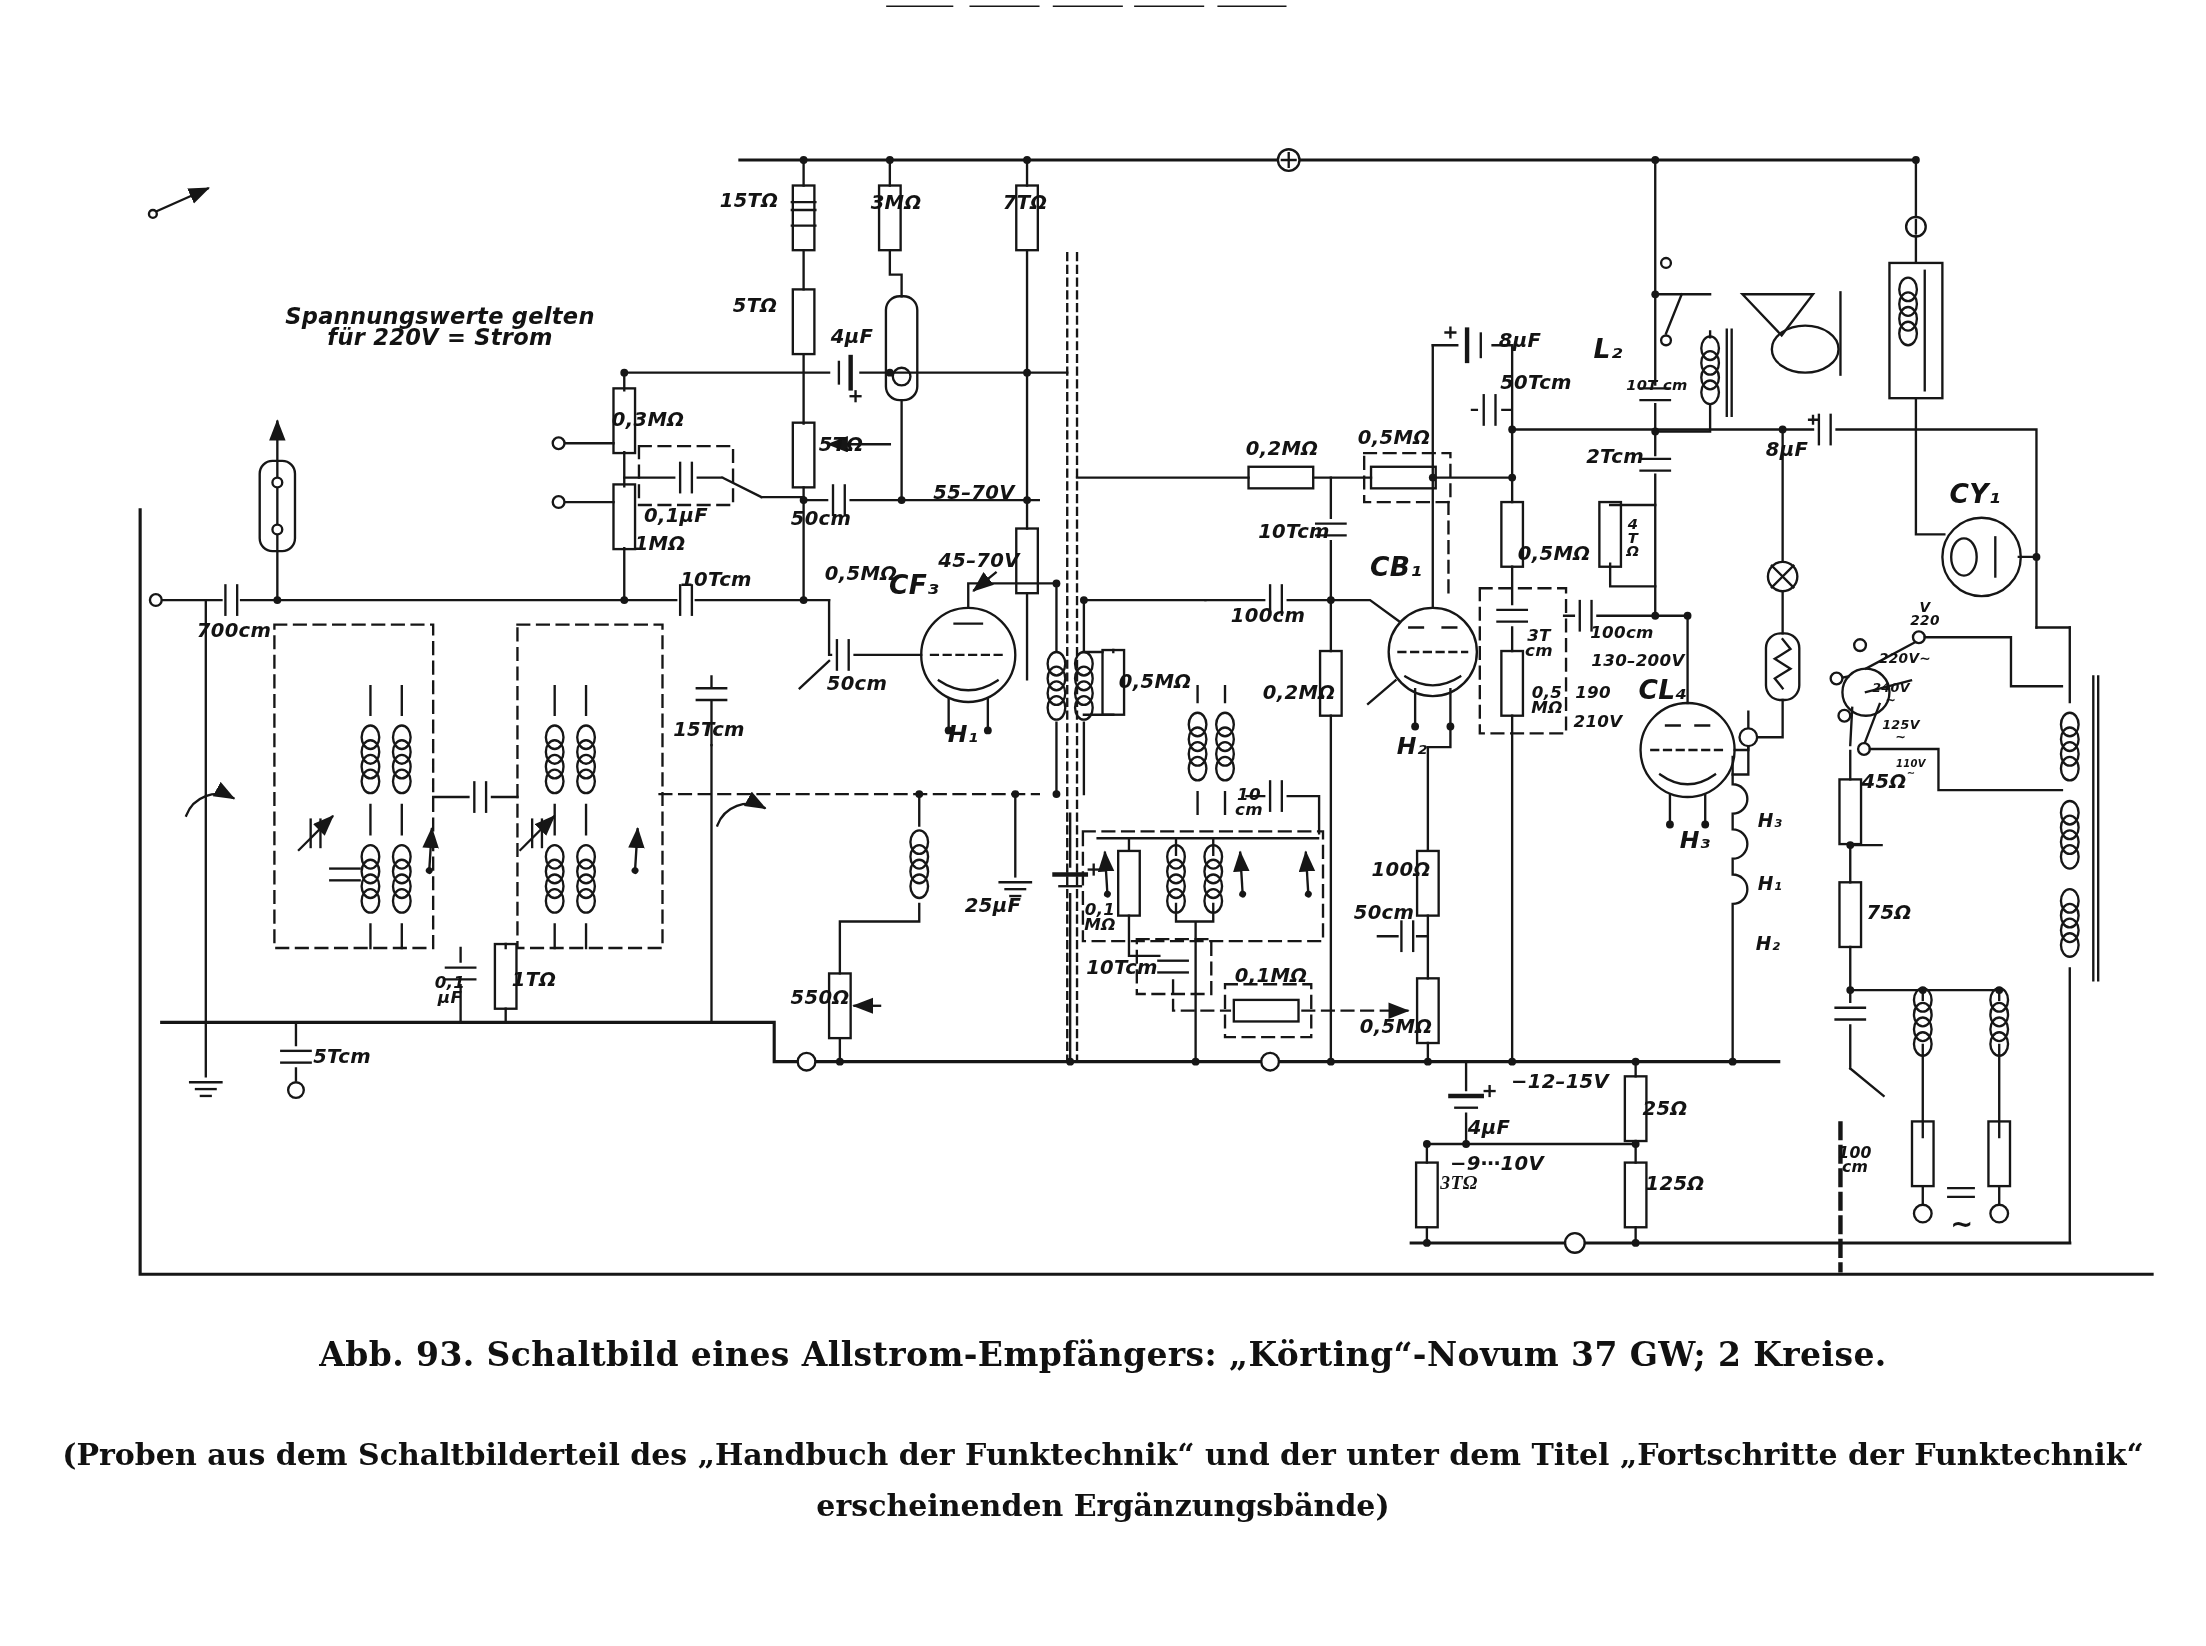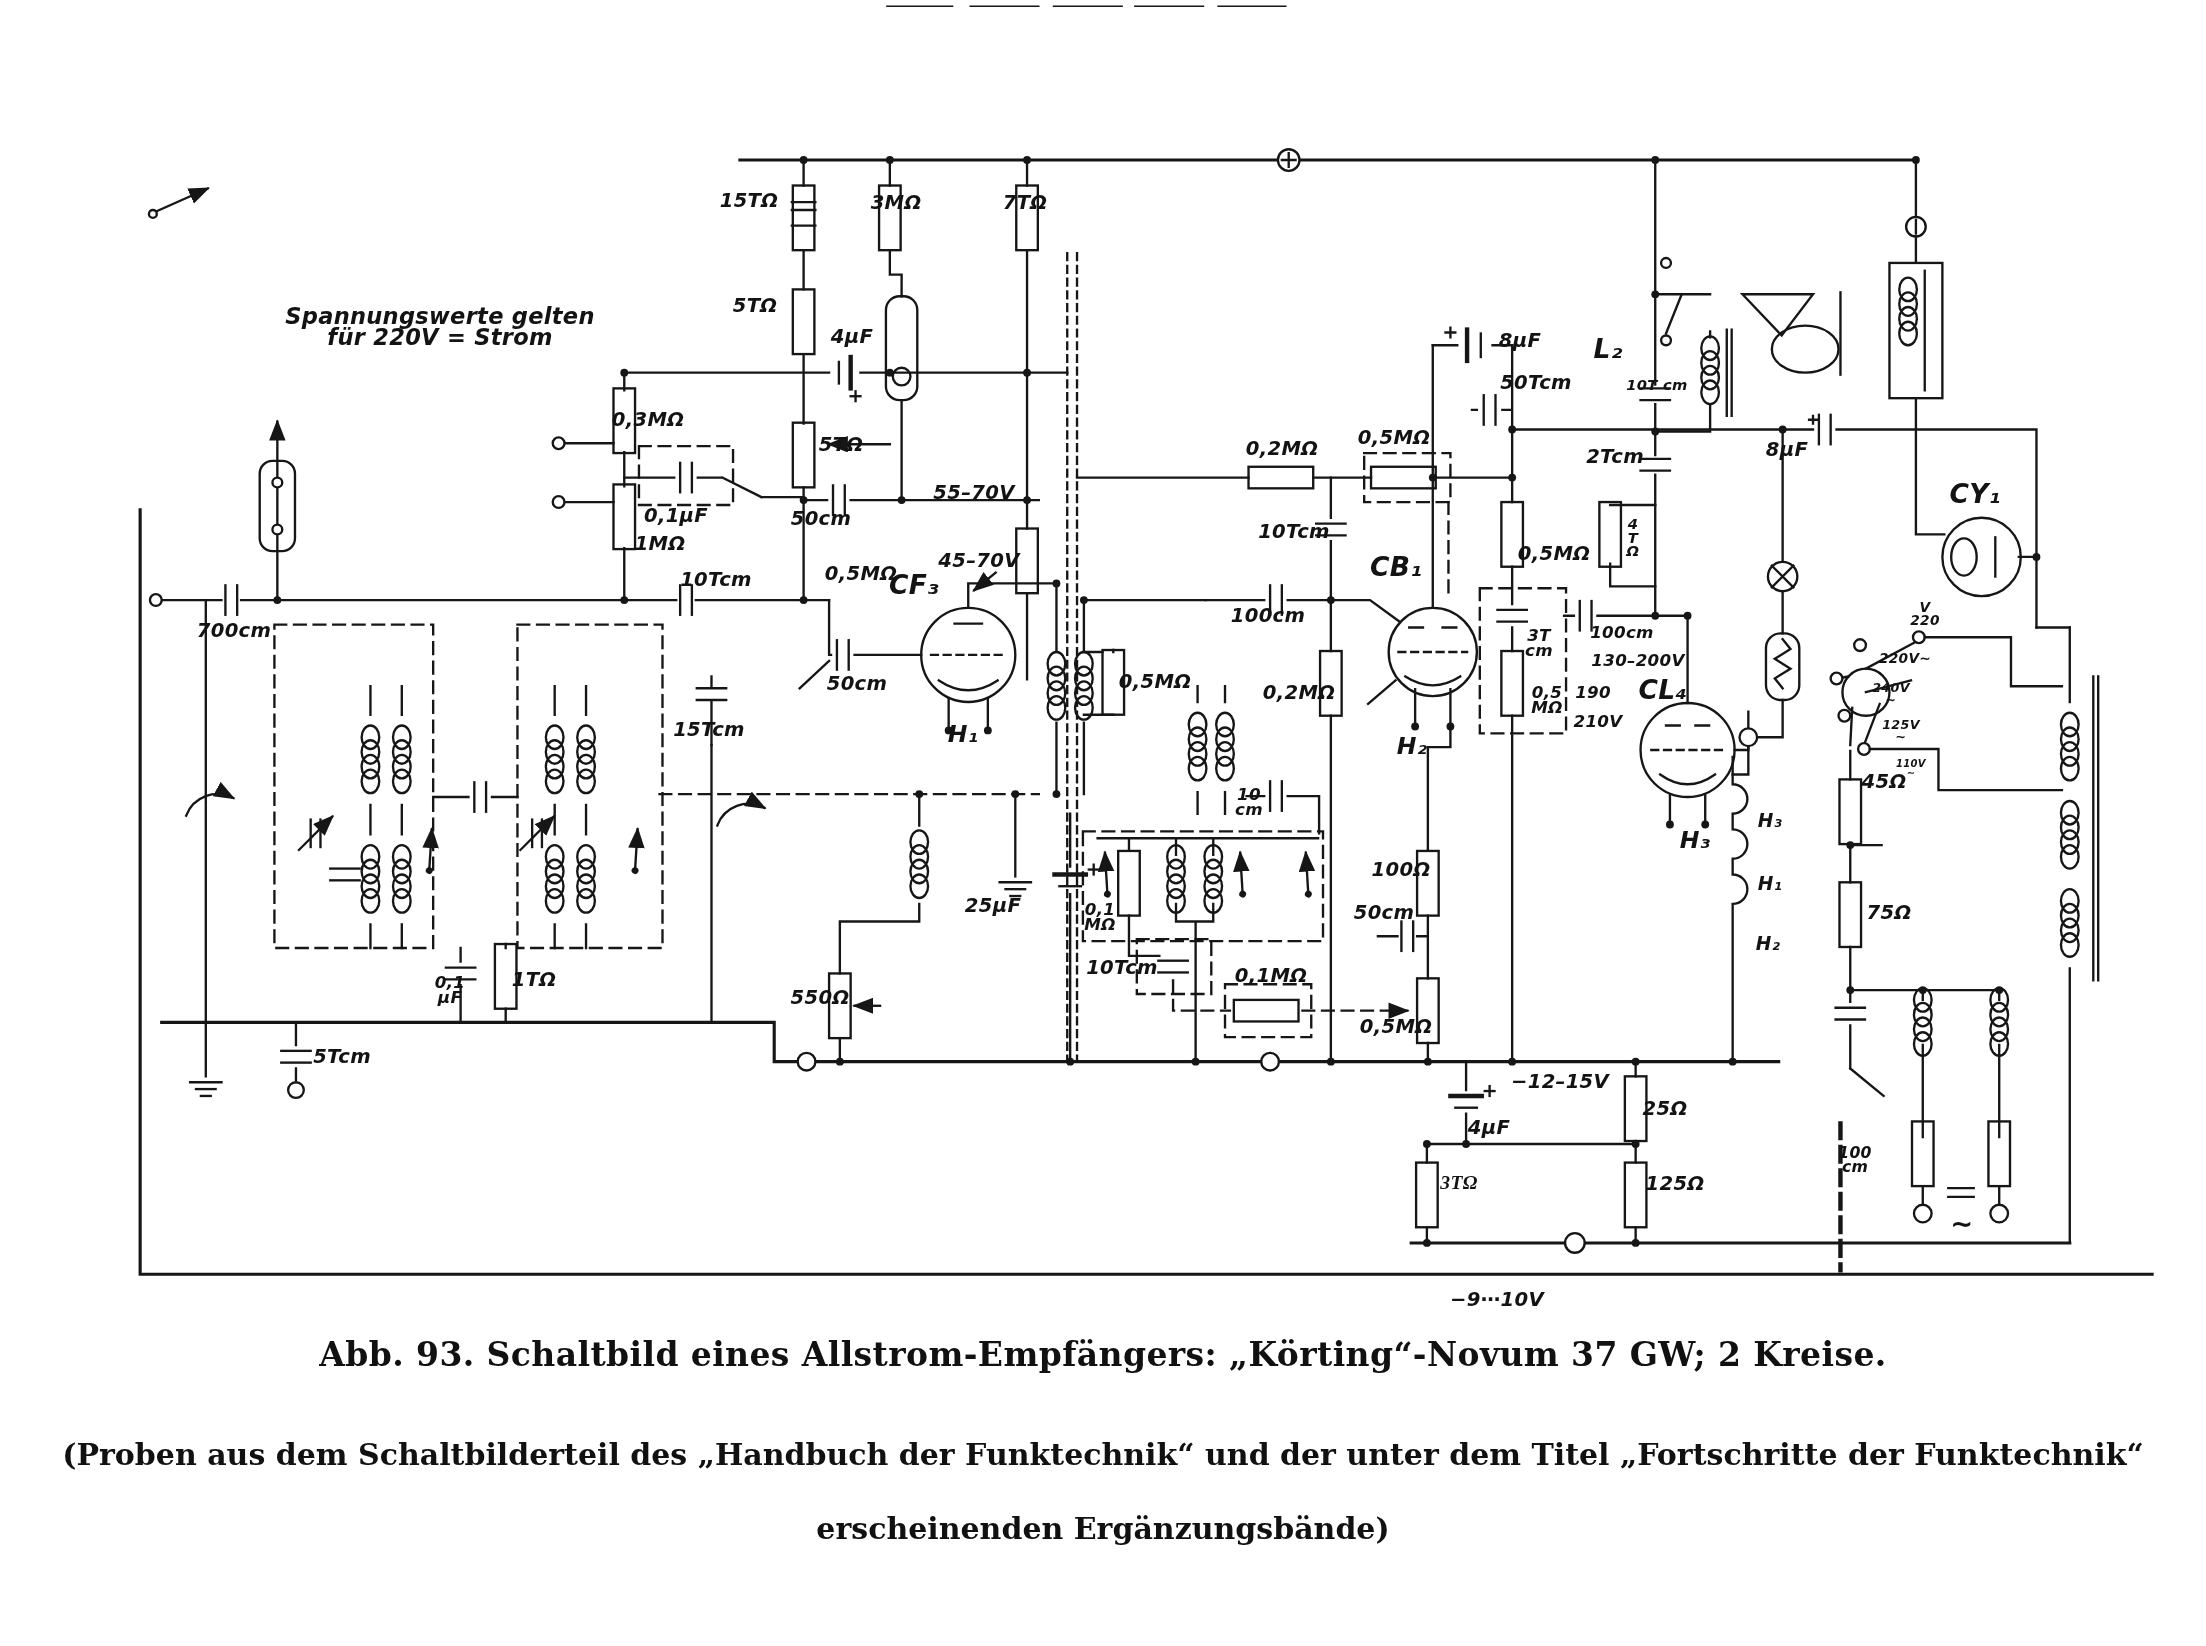--- a/index.html
+++ b/index.html
@@ -7,21 +7,21 @@
         font-family:"DejaVu Serif",serif;color:#111}
   svg.schem{position:absolute;left:0;top:0}
   .labels{position:absolute;left:0;top:0;width:2206px;height:1647px;pointer-events:none}
   .lb{position:absolute;transform:translate(-50%,-50%);
       font:italic 700 19.6px "DejaVu Sans",sans-serif;color:#131313;
       white-space:pre-line;text-align:center;line-height:.92;letter-spacing:0.3px}
   .caption{position:absolute;left:0;width:100%;top:1335px;text-align:center;
            font:700 33px "DejaVu Serif",serif;letter-spacing:0.4px}
   .subcaption{position:absolute;left:0;width:100%;top:1437px;text-align:center;
               font:600 30px "DejaVu Serif",serif}
-  .subcaption .l2{margin-top:39px}
+  .subcaption .l2{margin-top:16px}
   .credit{position:absolute;right:9.8px;top:1574px;font:400 37px "DejaVu Sans",sans-serif}
   .credit b{font-weight:700}
   .ink{stroke:#161616;stroke-width:2.4;fill:none;stroke-linecap:square}
   .thick{stroke-width:3.2}
   .thin{stroke-width:1.5}
   .dash{stroke-dasharray:12 8}
   .dash2{stroke-dasharray:7 6}
   .fatdash{stroke-width:4.5;stroke-dasharray:15 9}
   .d{fill:#161616;stroke:none}
   .o{fill:#ffffff;stroke:#161616;stroke-width:2.4}
@@ -494,21 +494,21 @@
 ∼</span>
       <span class="lb" style="left: 1901px; top: 731px; font-size: 12.7px;">125V
 ∼</span>
       <span class="lb" style="left: 1911px; top: 768px; font-size: 10px;">110V
 ∼</span>
       <span class="lb" style="left: 1665px; top: 1109px;">25Ω</span>
       <span class="lb" style="left: 1675px; top: 1184px;">125Ω</span>
       <span class="lb" style="left: 1489px; top: 1128px;">4μF</span>
       <span class="lb" style="left: 1560px; top: 1082px;">−12–15V</span>
       <span class="lb" style="left: 1459px; top: 1183px; font-family: Liberation Serif, serif;">3TΩ</span>
-      <span class="lb" style="left: 1497px; top: 1300px;">−9⋯10V</span>
+      <span class="lb" style="left: 1497px; top: 1164px;">−9⋯10V</span>
       <span class="lb" style="left: 993px; top: 906px;">25μF</span>
       <span class="lb" style="left: 820px; top: 998px;">550Ω</span>
       <span class="lb" style="left: 709px; top: 730px;">15Tcm</span>
       <span class="lb" style="left: 1100px; top: 917px; font-size: 16.7px;">0,1
 MΩ</span>
       <span class="lb" style="left: 1122px; top: 968px;">10Tcm</span>
       <span class="lb" style="left: 1271px; top: 976px;">0,1MΩ</span>
       <span class="lb" style="left: 1401px; top: 870px;">100Ω</span>
       <span class="lb" style="left: 1384px; top: 913px;">50cm</span>
       <span class="lb" style="left: 1396px; top: 1027px;">0,5MΩ</span>

